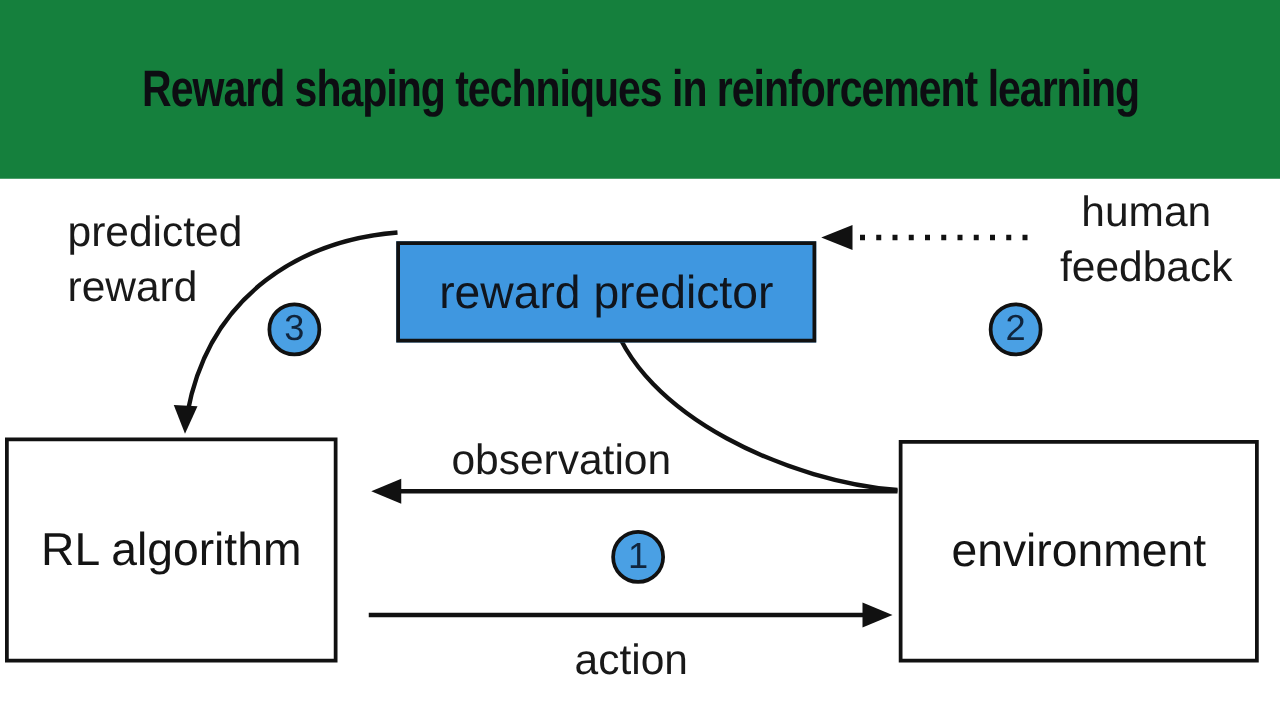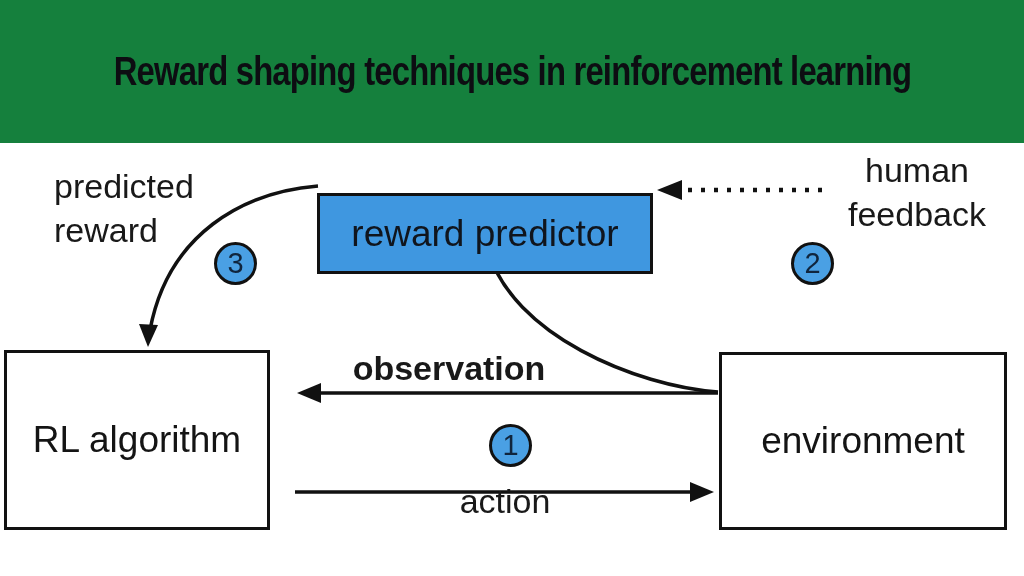--- a/index.html
+++ b/index.html
@@ -23,22 +23,22 @@
     position:absolute;border:3px solid #111;display:flex;align-items:center;justify-content:center;
     font-size:37px;box-sizing:border-box;background:#fff;
   }
   .node-predictor{left:317px;top:149px;width:336px;height:81px;background:#3f97e0;color:#10151d;margin-top:44px;}
   .node-rl{left:4px;top:350px;width:266px;height:180px;}
   .node-env{left:719px;top:352px;width:288px;height:178px;}
   
   .lbl{position:absolute;font-size:34px;line-height:44px;color:#191919;white-space:nowrap;}
   .lbl-predicted{left:54px;top:164px;text-align:left;}
   .lbl-human{left:827px;top:148px;width:180px;text-align:center;}
-  .lbl-observation{left:449px;top:368px;transform:translate(-50%,-50%);font-weight:bold;}
-  .lbl-action{left:505px;top:501px;transform:translate(-50%,-50%);}
+  .lbl-observation{left:449px;top:368px;transform:translate(-50%,-50%);}
+  .lbl-action{left:505px;top:528px;transform:translate(-50%,-50%);}
   
   .step{
     position:absolute;width:43px;height:43px;border-radius:50%;
     background:#4aa0e4;border:3px solid #111;box-sizing:border-box;
     display:flex;align-items:center;justify-content:center;
     font-size:29px;color:#10253d;
   }
   .step-1{left:489px;top:424px;}
   .step-2{left:791px;top:242px;}
   .step-3{left:214px;top:242px;}

